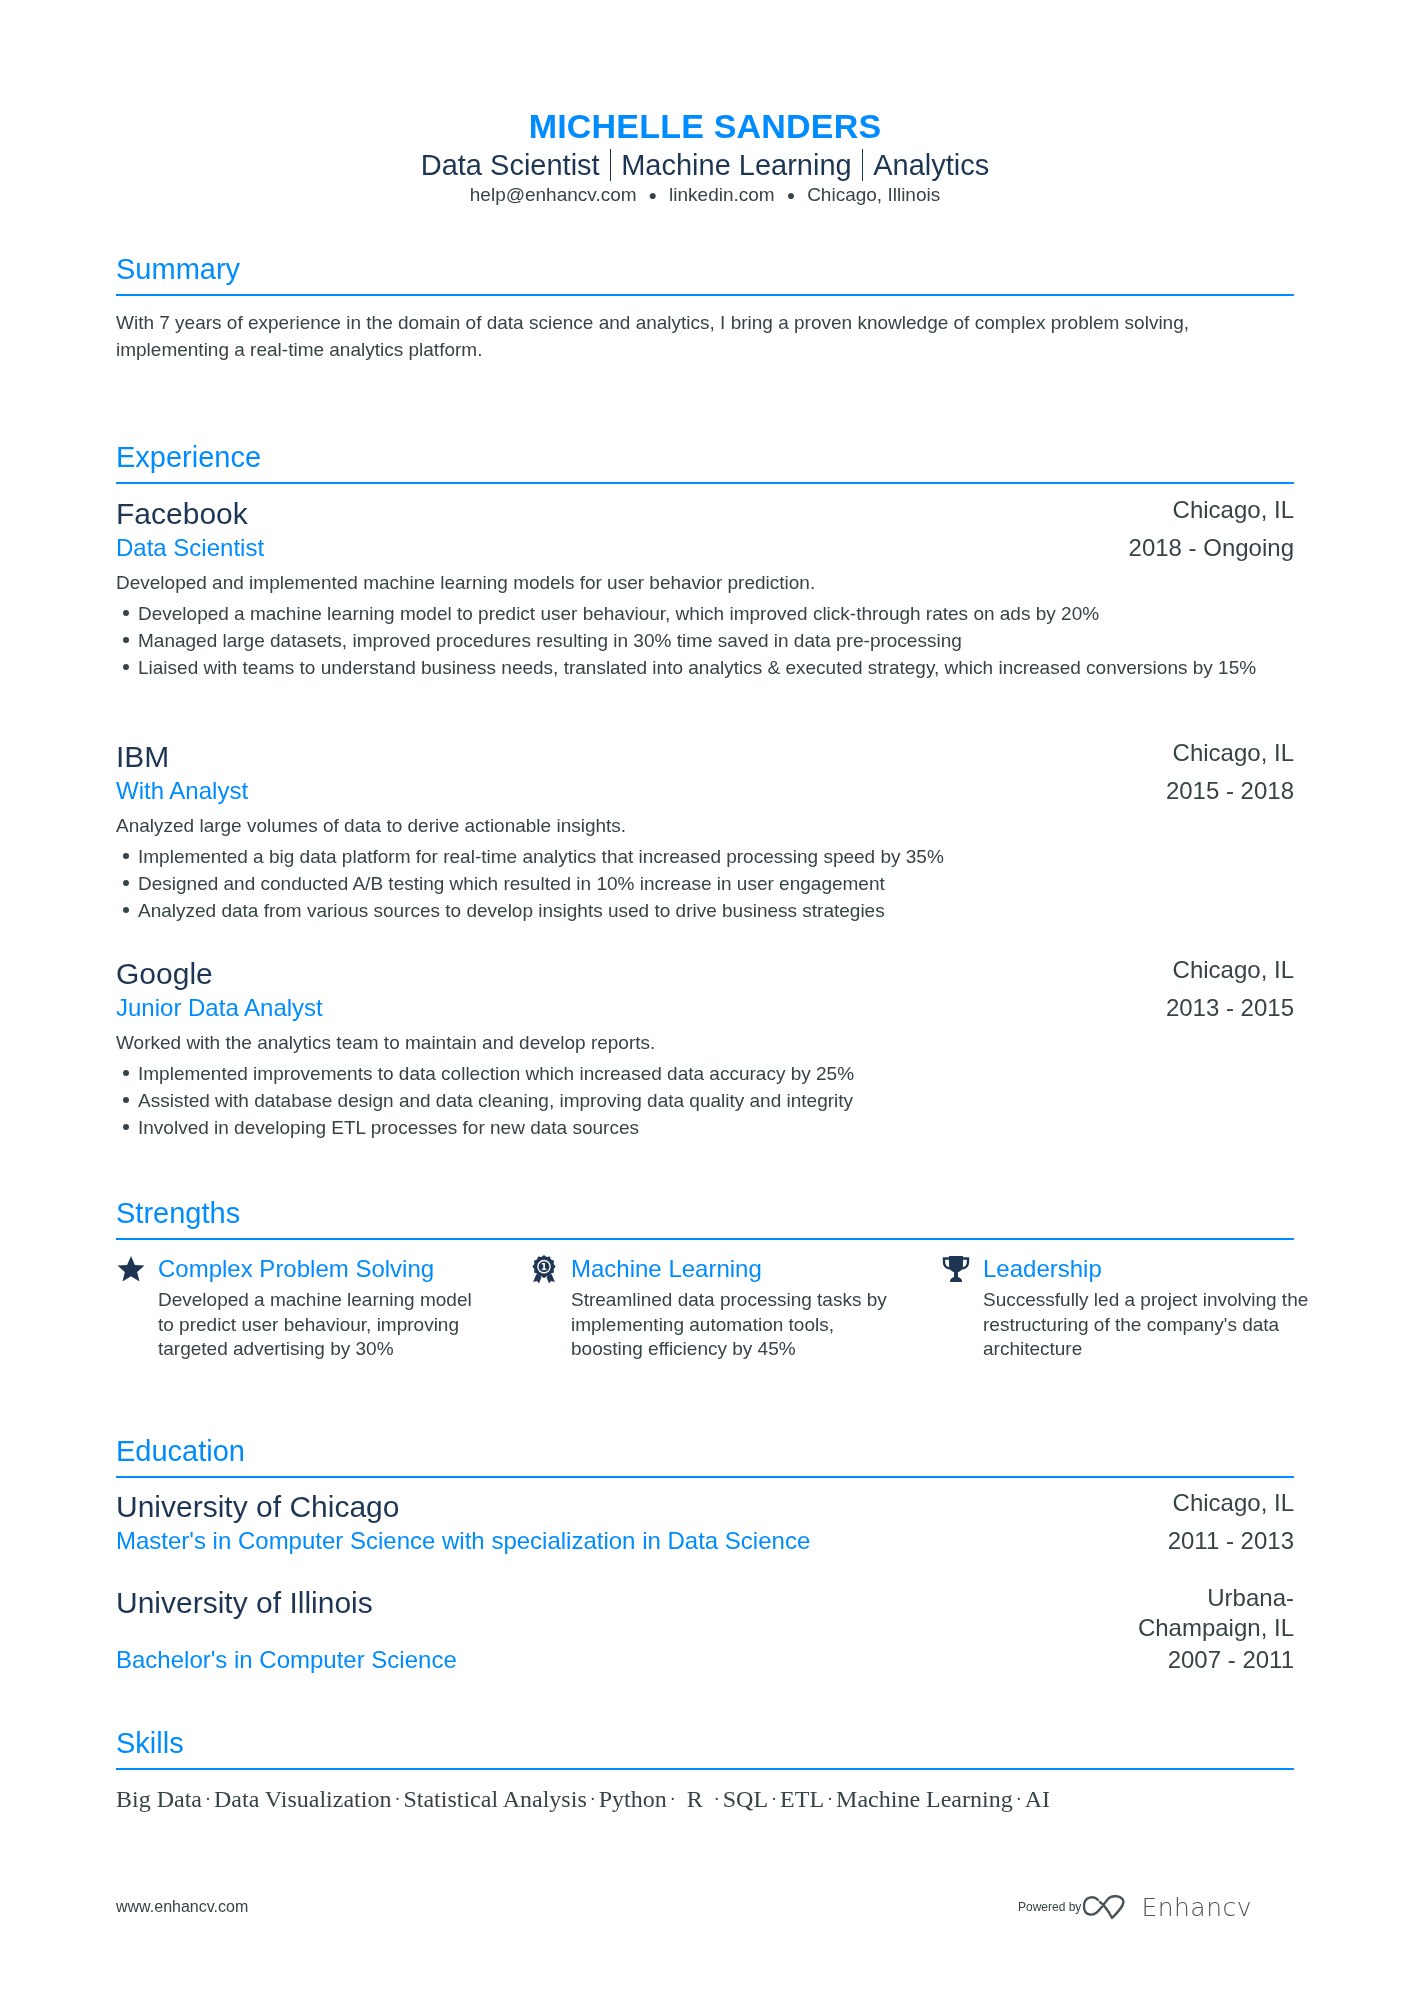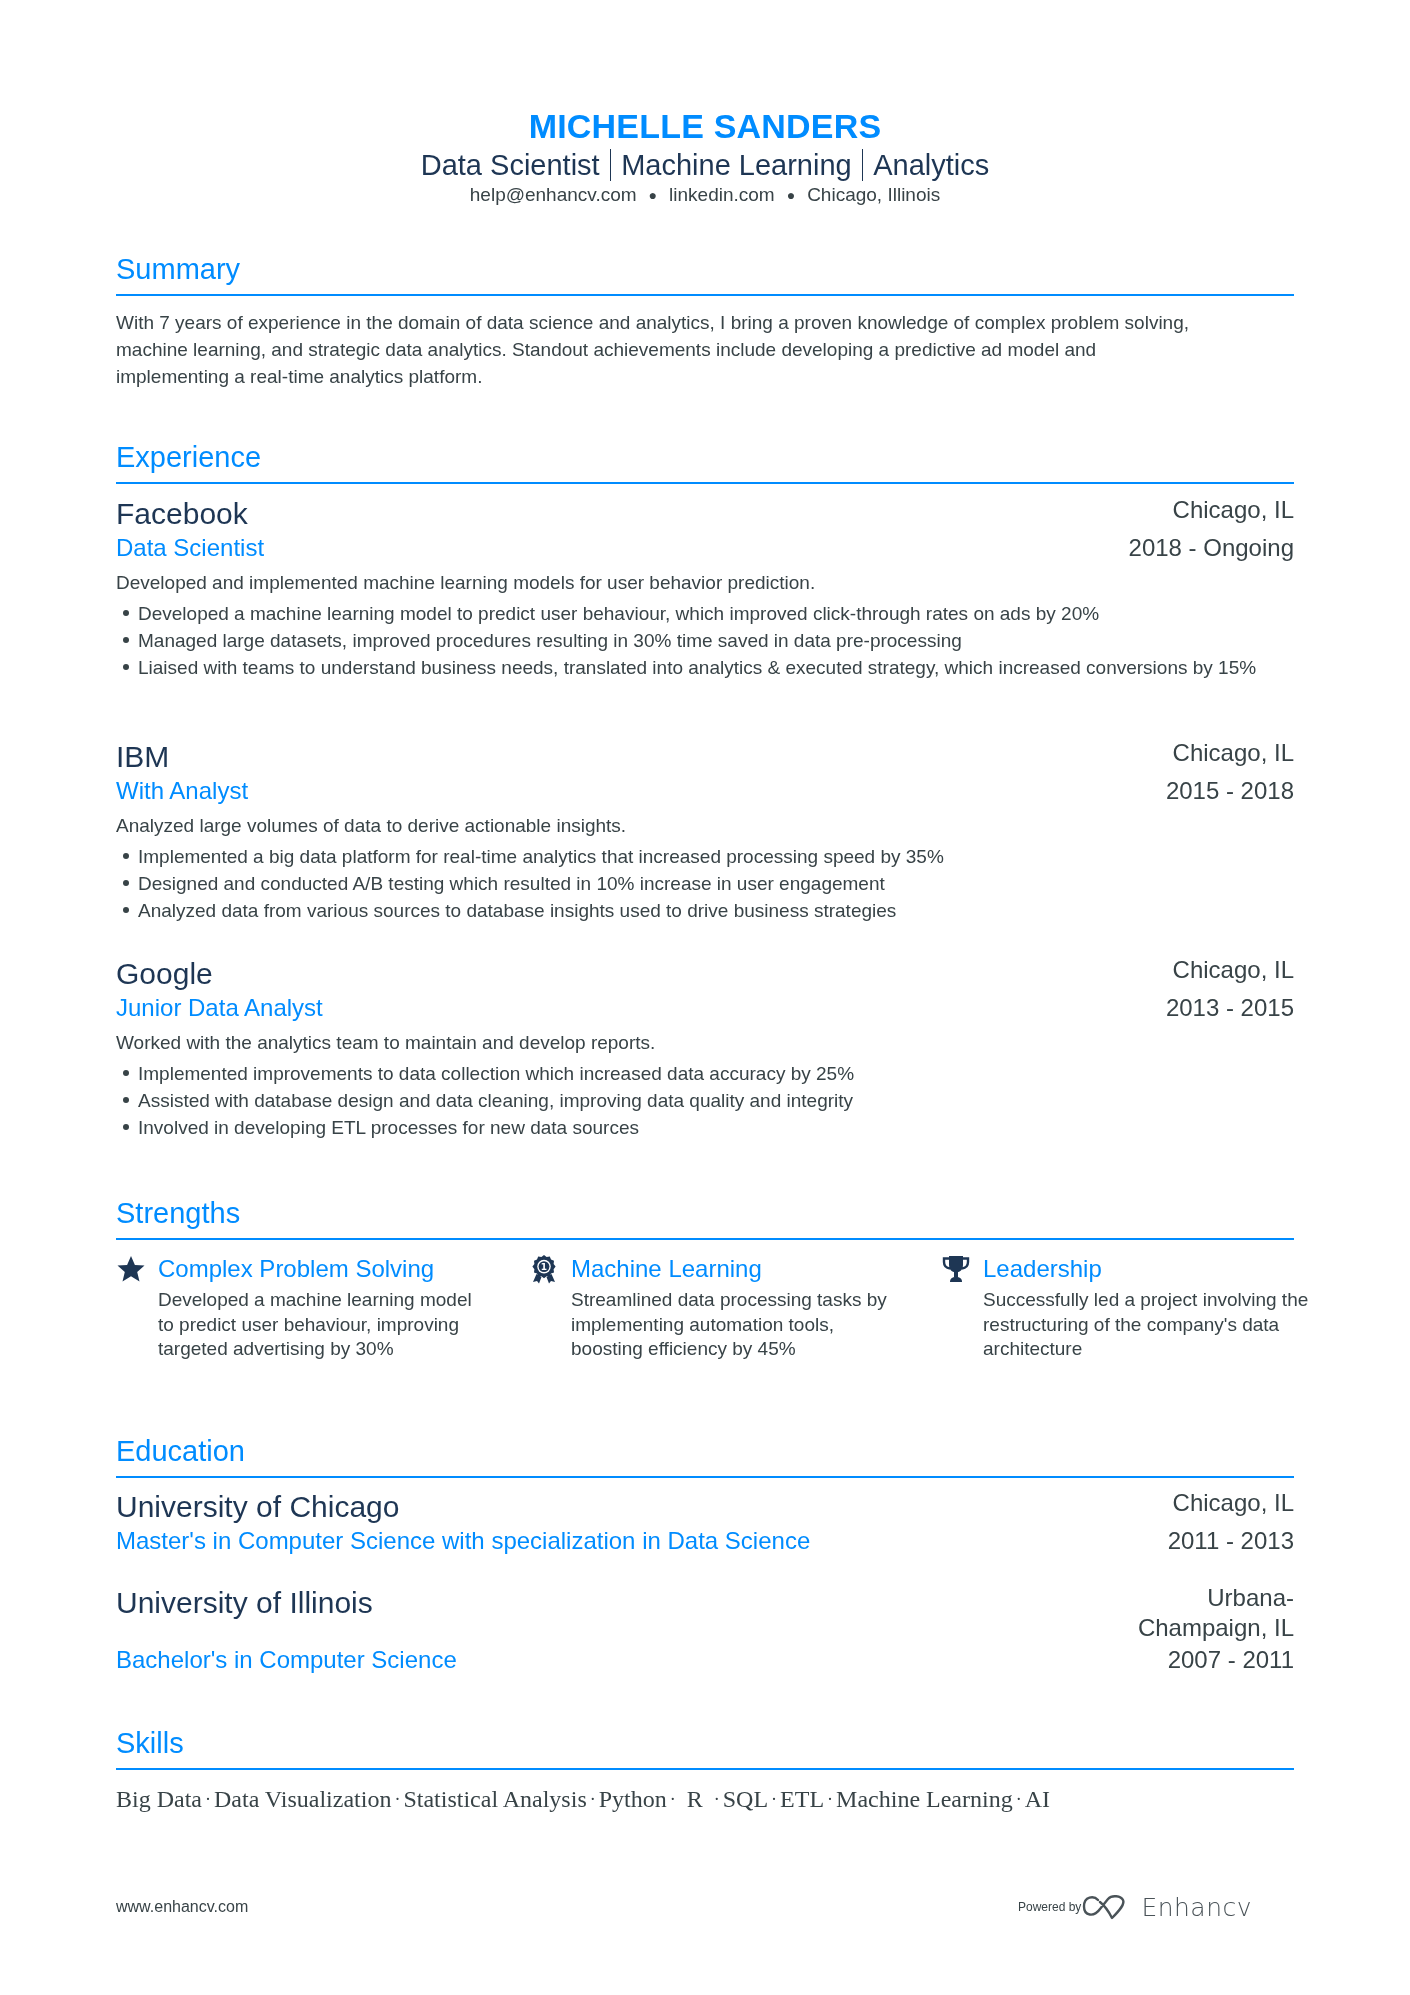--- a/index.html
+++ b/index.html
@@ -85,21 +85,20 @@
     </div>
     <div class="contact">
       <span>help@enhancv.com</span><span class="dot">●</span><span>linkedin.com</span><span class="dot">●</span><span>Chicago, Illinois</span>
     </div>
   </div>
 
   <div class="section-title" style="top:252px;">Summary</div>
   <div class="section-rule" style="top:294px;"></div>
   <div class="summary-text" style="top:309px;">
     <div>With 7 years of experience in the domain of data science and analytics, I bring a proven knowledge of complex problem solving,</div>
-    <div>machine learning, and strategic data analytics. Standout achievements include developing a predictive ad model and</div>
     <div>implementing a real-time analytics platform.</div>
   </div>
 
   <div class="section-title" style="top:440px;">Experience</div>
   <div class="section-rule" style="top:482px;"></div>
 
   <div class="entry" style="top:497px;">
     <div class="row">
       <div class="entry-title">Facebook</div>
       <div class="entry-right" style="top:-4px;">Chicago, IL</div>
@@ -122,21 +121,21 @@
       <div class="entry-right" style="top:-4px;">Chicago, IL</div>
     </div>
     <div class="row">
       <div class="entry-sub">With Analyst</div>
       <div class="entry-right">2015 - 2018</div>
     </div>
     <div class="entry-desc" style="margin-top:4px;">Analyzed large volumes of data to derive actionable insights.</div>
     <ul class="bullets" style="margin-top:4px;">
       <li><span class="b"></span><span>Implemented a big data platform for real-time analytics that increased processing speed by 35%</span></li>
       <li><span class="b"></span><span>Designed and conducted A/B testing which resulted in 10% increase in user engagement</span></li>
-      <li><span class="b"></span><span>Analyzed data from various sources to database insights used to drive business strategies</span></li>
+      <li><span class="b"></span><span>Analyzed data from various sources to develop insights used to drive business strategies</span></li>
     </ul>
   </div>
 
   <div class="entry" style="top:957px;">
     <div class="row">
       <div class="entry-title">Google</div>
       <div class="entry-right" style="top:-4px;">Chicago, IL</div>
     </div>
     <div class="row">
       <div class="entry-sub">Junior Data Analyst</div>

